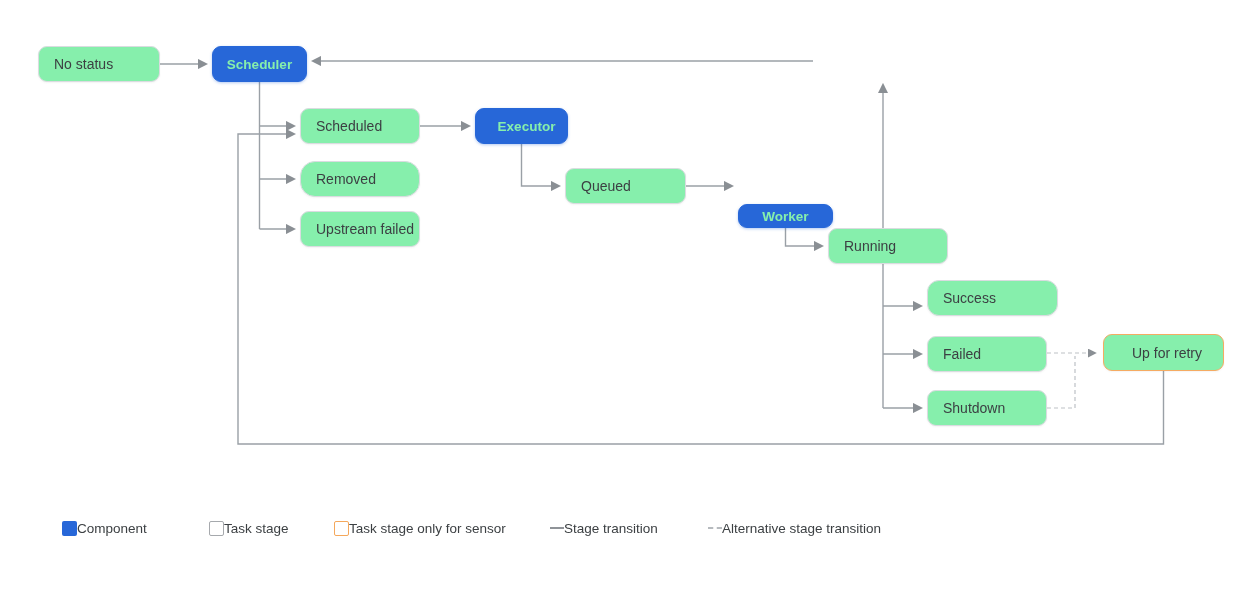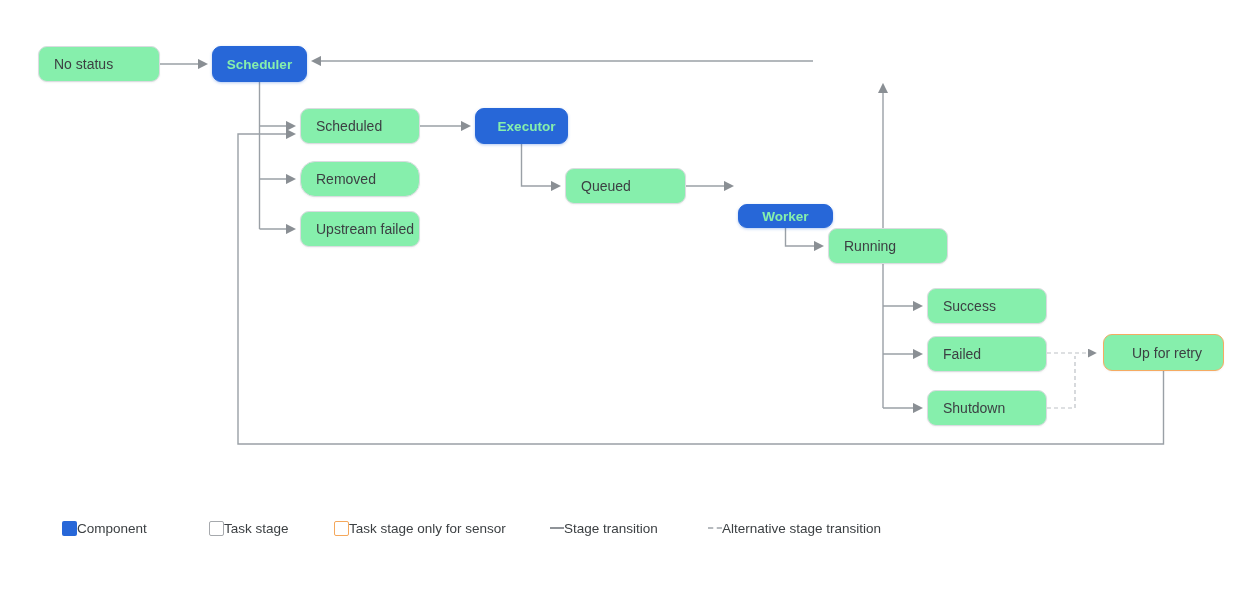--- a/index.html
+++ b/index.html
@@ -103,21 +103,21 @@
   <div class="node" style="left:300px; top:161px; width:120px; height:36px;border-radius:15px;">Removed</div>
 
   <div class="node" style="left:300px; top:211px; width:120px; height:36px;">Upstream failed</div>
 
   <div class="node" style="left:565px; top:168px; width:121px; height:36px;">Queued</div>
 
   <div class="node component" style="left:738px; top:168px; width:95px; height:24px;margin-top:36px;">Worker</div>
 
   <div class="node" style="left:828px; top:228px; width:120px; height:36px;">Running</div>
 
-  <div class="node" style="left:927px; top:288px; width:120px; height:36px;">Success</div>
+  <div class="node" style="left:927px; top:280px; width:131px; height:36px;border-radius:12px;">Success</div>
 
   <div class="node" style="left:927px; top:336px; width:120px; height:36px;">Failed</div>
 
   <div class="node" style="left:927px; top:390px; width:120px; height:36px;">Shutdown</div>
 
   <div class="node sensor" style="left:1103px; top:334px; width:121px; height:37px;padding-left:28px;">Up for retry</div>
 
   <div class="legend-item" style="left:62px;">
     <span class="swatch component"></span>
     <span>Component</span>

